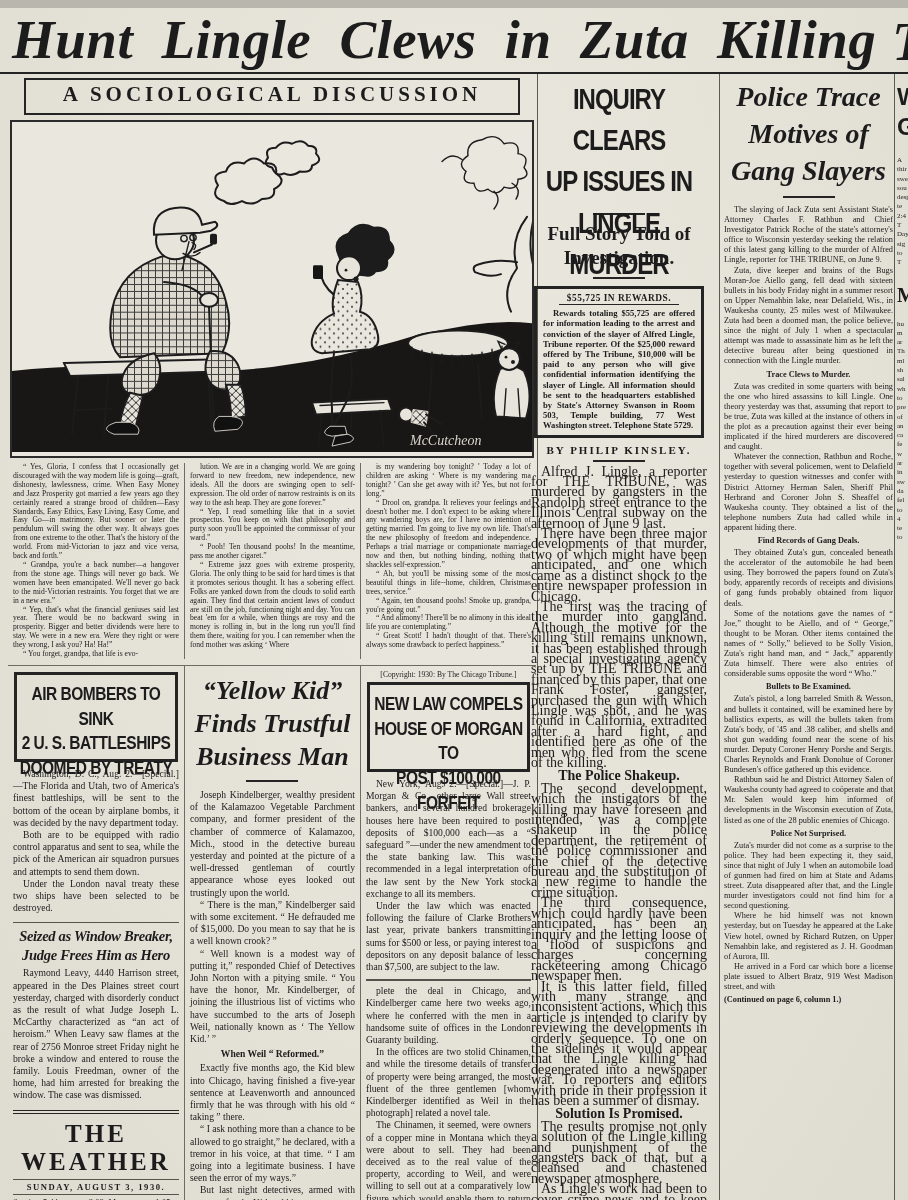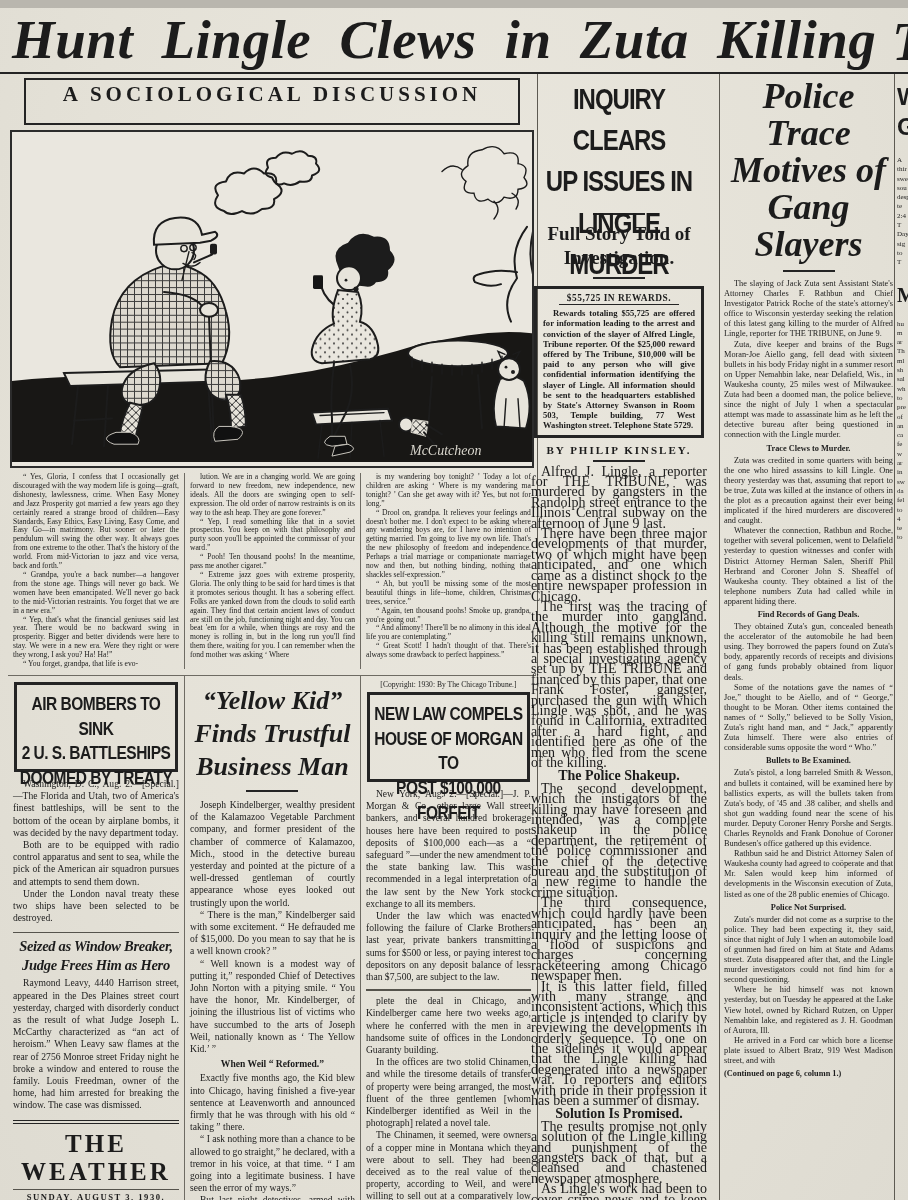--- a/index.html
+++ b/index.html
@@ -21,21 +21,21 @@
   .dense-r{font-size:8.3px;line-height:10.1px;}
   .brief{font-size:9.6px;line-height:12.2px;}
   .capt{font-size:7.6px;line-height:8.9px;}
   .blk-p{margin:0;text-indent:10px;}
   .blk-sub{margin:3px 0 2px;text-align:center;font-weight:bold;font-size:inherit;text-indent:0;}
   .blk-cont{margin:3px 0 0;font-weight:bold;text-indent:0;}
   .short-rule{width:52px;border-top:2px solid #242424;margin:7px auto;}
   .hair{border-top:1px solid #55534c;margin:4px 0;}
   
   #col-left{position:absolute;left:8px;top:70px;width:528px;}
-  #cartoon-titlebox{border:2px solid #242424;margin:0 16px 5px;padding:2px 0 16px;
+  #cartoon-titlebox{border:2px solid #242424;margin:0 16px 5px;padding:2px 0 6px;
         text-align:center;font-weight:bold;font-size:21px;letter-spacing:4px;}
   #cartoon-frame{border:2px solid #2c2c2c;margin:0 2px;height:334px;background:#eae7df;overflow:hidden;}
   #caption-row{display:flex;margin-top:5px;}
   .cap-col{width:33.33%;padding:0 5px;box-sizing:border-box;}
   .cap-col + .cap-col{border-left:1px solid #6e6b63;}
   #lower-row{display:flex;margin-top:6px;border-top:1px solid #6e6b63;min-height:486px;}
   .sub-col{width:33.33%;padding:4px 5px 0;box-sizing:border-box;}
   .sub-col + .sub-col{border-left:1px solid #6e6b63;}
   
   .boxhead{border:3px solid #242424;margin:2px 1px 6px;padding:6px 2px;}
@@ -58,21 +58,21 @@
         transform-origin:50% 0;height:104px;}
   #inquiry-head-wrap{height:128px;}
   #inquiry-deck{font-weight:bold;font-size:19px;line-height:24px;text-align:center;margin:2px 6px;}
   #rewards-box{border:3px solid #242424;margin:6px 3px;padding:4px 6px;font-weight:bold;
         font-size:8.6px;line-height:10.2px;text-align:justify;}
   #rewards-title{text-align:center;font-size:9.4px;letter-spacing:.5px;text-indent:0;margin:0 0 1px;}
   #rewards-box .tr{width:120px;border-top:1px solid #242424;margin:1px auto 3px;}
   #byline{font-weight:bold;font-size:11px;letter-spacing:2px;text-align:center;margin:4px 0;}
   
   #col-right{position:absolute;left:723px;top:70px;width:169px;height:1128px;overflow:hidden;padding:0 1px;}
-  #police-head{font-size:36px;line-height:37px;margin:0 0 2px;}
+  #police-head{font-size:28px;line-height:37px;margin:0 0 2px;}
   
   #col-edge{position:absolute;left:897px;top:66px;width:11px;height:1134px;overflow:hidden;}
   .edge-big{font-family:"Liberation Sans",sans-serif;font-weight:700;font-size:24px;line-height:30px;}
   .edge-big.serif{font-family:"Liberation Serif",serif;font-size:20px;}
   .edge-txt{font-size:7px;line-height:9.3px;white-space:pre-line;}
   
   .ln{fill:none;stroke:#1c1c1c;stroke-width:2;stroke-linecap:round;stroke-linejoin:round;}
   .lnt{fill:none;stroke:#1c1c1c;stroke-width:1.4;stroke-linecap:round;}
 </style>
 </head>

